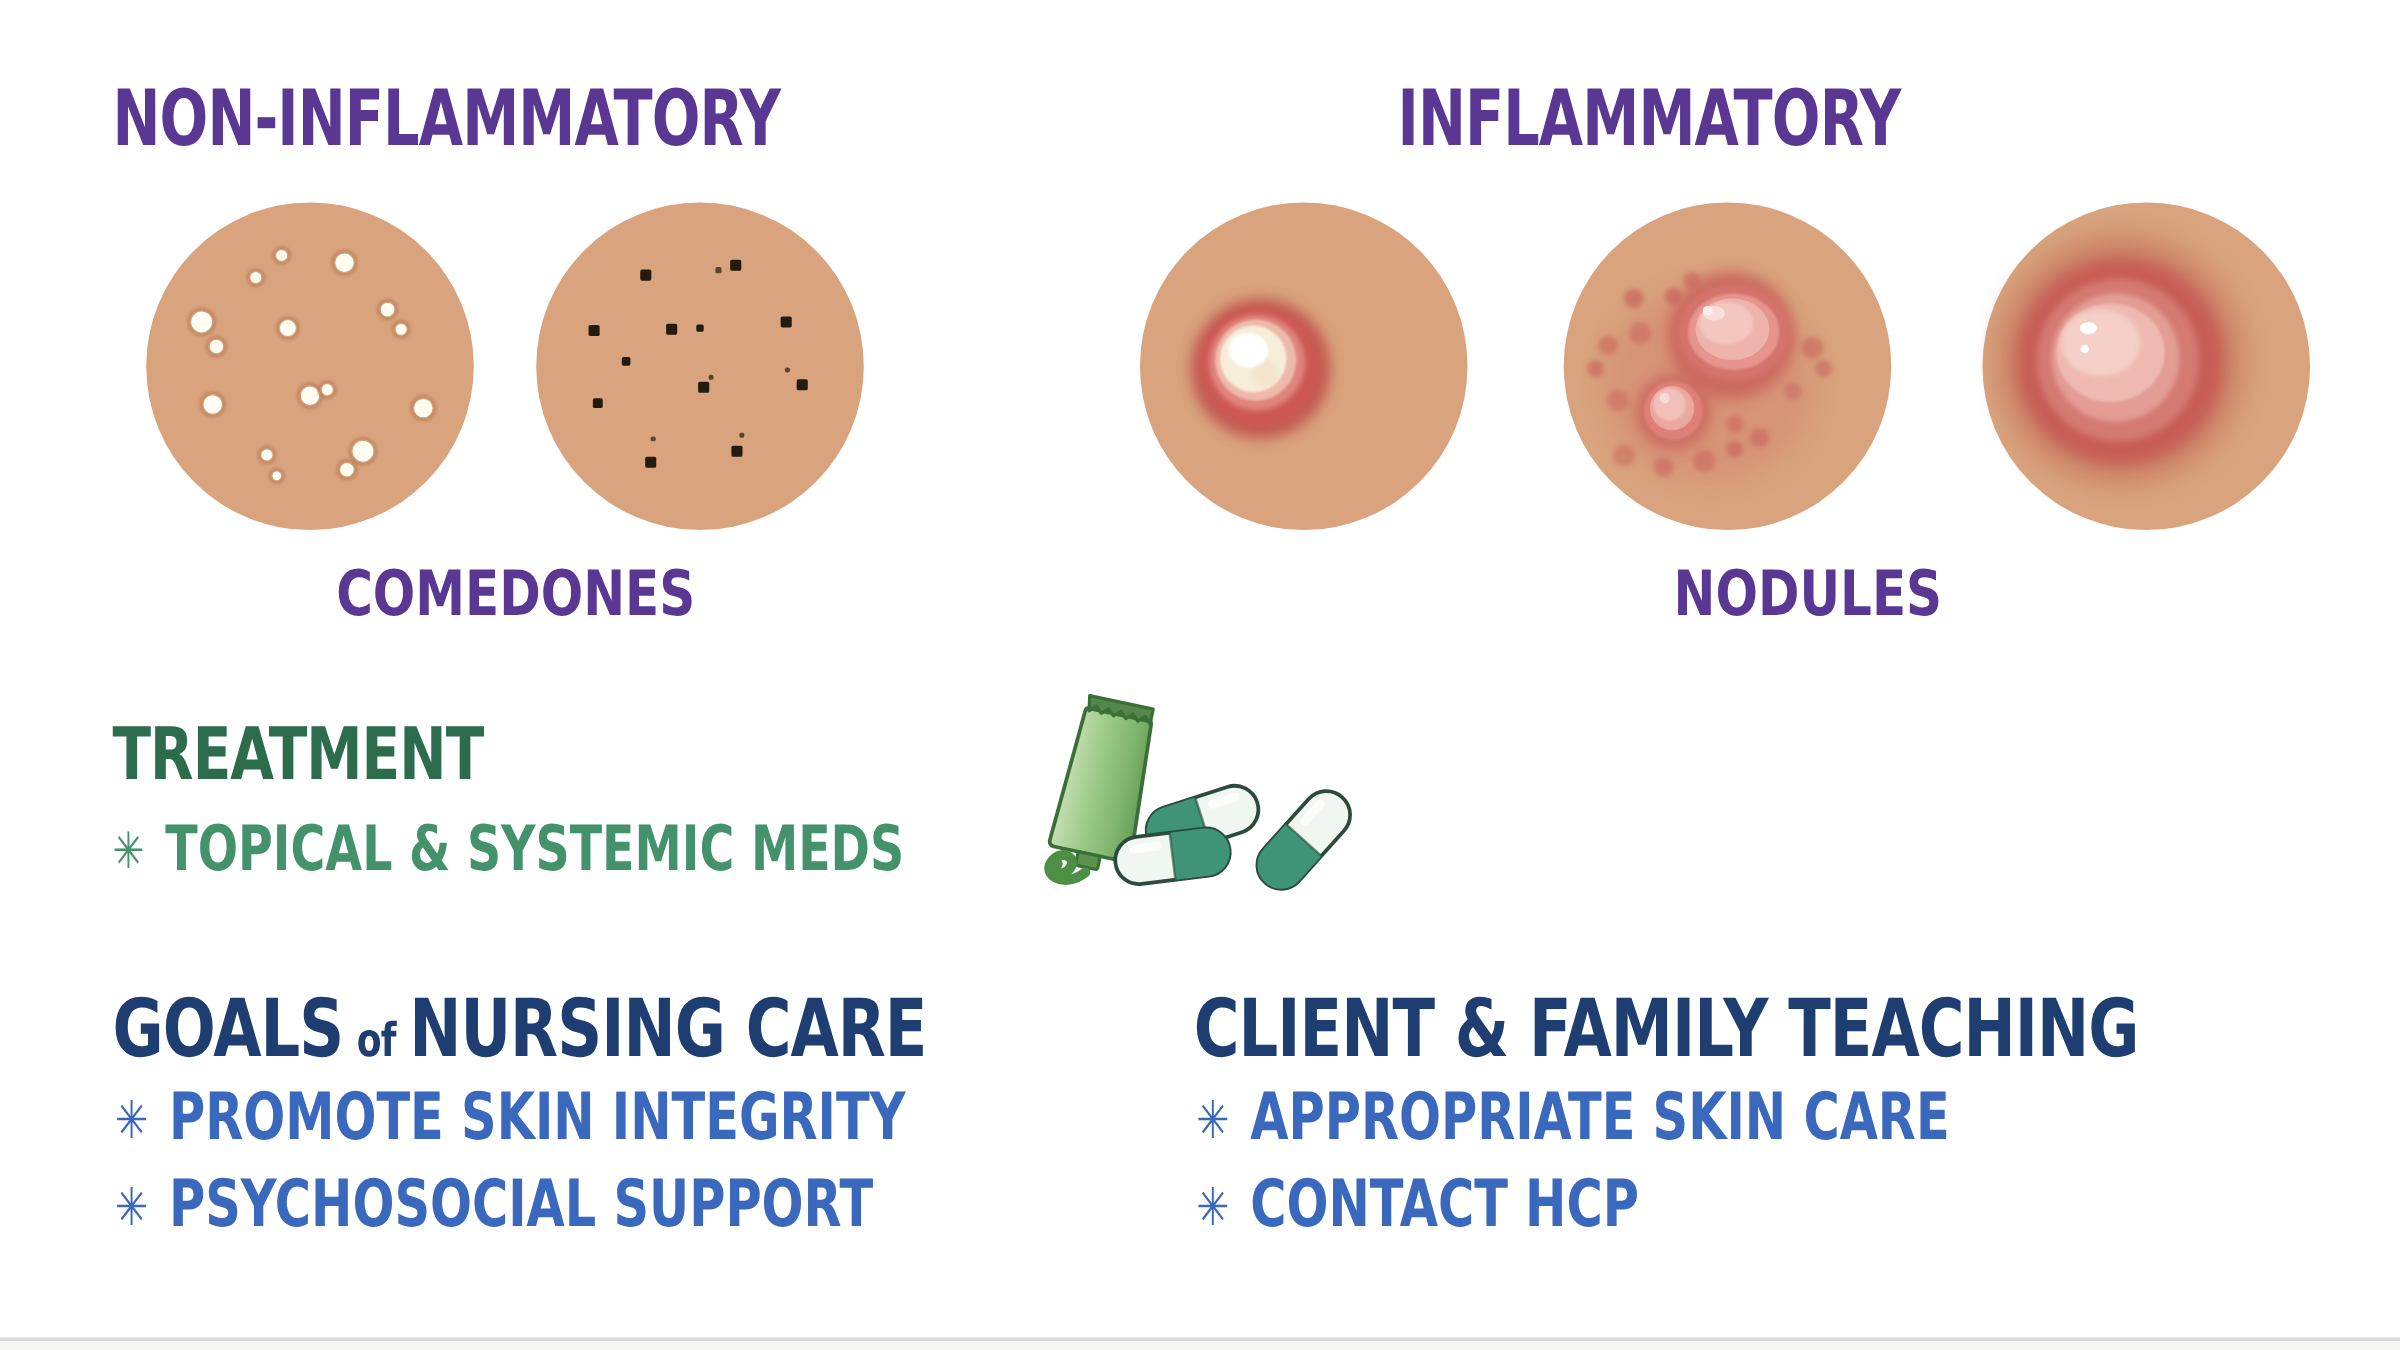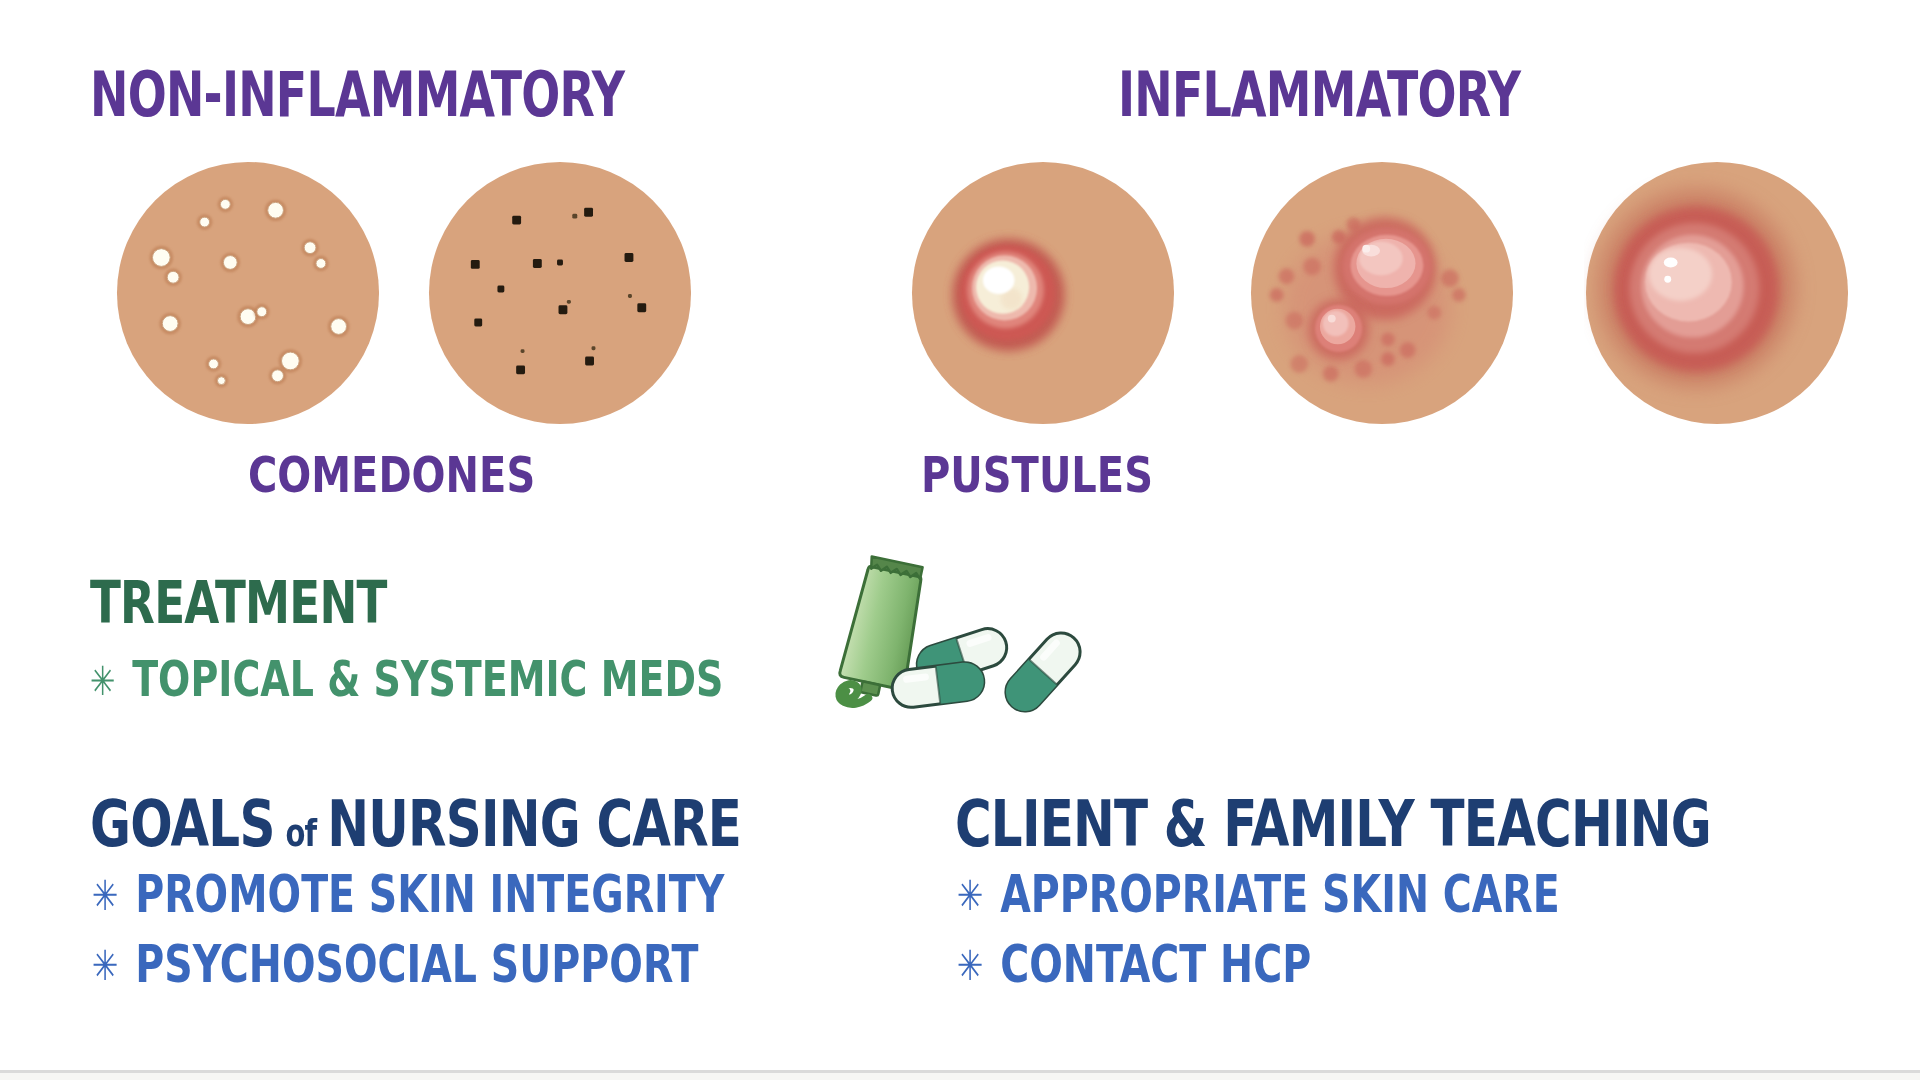--- a/index.html
+++ b/index.html
@@ -3,21 +3,21 @@
 <meta charset="utf-8">
 <style>
   html,body{margin:0;padding:0;background:#ffffff;}
   body{width:1920px;height:1080px;overflow:hidden;
        font-family:"DejaVu Sans","Liberation Sans",sans-serif;}
   .canvas{position:absolute;left:0;top:0;width:1780px;height:1080px;background:var(--background,#fff);border-radius:12px;}
   .abs{position:absolute;white-space:nowrap;}
   .txt{font-weight:800;line-height:1;transform-origin:0 50%;}
   .h-purple{font-size:62px;color:var(--purple);transform:scaleX(.74);letter-spacing:-1px;}
   .lbl{font-size:50px;color:var(--purple);font-weight:800;line-height:1;}
-  .lbl-wrap{width:400px;text-align:center;}
+  .lbl-wrap{width:400px;text-align:right;}
   .lbl-inner{display:inline-block;transform:scaleX(.8);transform-origin:50% 50%;}
   .h-green{font-size:58px;color:var(--green_dark);transform:scaleX(.78);letter-spacing:-1px;}
   .h-navy{font-size:64px;color:var(--navy);transform:scaleX(.78);letter-spacing:-1px;}
   .h-navy .of{font-size:.58em;margin:0 14px;}
   .bullet{display:flex;align-items:center;gap:22px;font-weight:800;line-height:1;
           transform:scaleX(.76);transform-origin:0 50%;}
   .bullet.green{color:var(--green_mid);font-size:50px;}
   .bullet.blue{color:var(--blue);font-size:52px;}
   .bullet .star{font-size:.8em;transform:translateY(2px);}
   svg.skin-circle{position:absolute;width:266px;height:266px;}
@@ -178,22 +178,22 @@
     <circle cx="110" cy="128" r="52" fill="#e39d95" filter="url(#f-b2)"></circle>
     <ellipse cx="106" cy="124" rx="44" ry="40" fill="#eeb9b1" filter="url(#f-b1)"></ellipse>
     <ellipse cx="98" cy="116" rx="32" ry="27" fill="#f4d0c8" filter="url(#f-b2)"></ellipse>
     <ellipse cx="88" cy="104" rx="7" ry="5" fill="#ffffff"></ellipse>
     <circle cx="85" cy="121" r="3.5" fill="#ffffff"></circle>
   </svg>
 
   <div class="abs lbl lbl-wrap" style="left:192px;top:450px">
     <span class="lbl-inner">COMEDONES</span>
   </div>
-  <div class="abs lbl lbl-wrap" style="left:837px;top:450px">
-    <span class="lbl-inner">PUSTULES</span>
+  <div class="abs lbl lbl-wrap" style="left:1180px;top:450px">
+    <span class="lbl-inner">NODULES</span>
   </div>
 
   <div class="abs txt h-green" style="left:90px;top:574px">TREATMENT</div>
   <div class="abs bullet green" style="left:90px;top:654px">
     <span class="star">✳</span>
     <span>TOPICAL &amp; SYSTEMIC MEDS</span>
   </div>
 
   <svg class="meds" style="left:810px;top:548px" width="300" height="200" viewBox="0 0 300 200">
 

